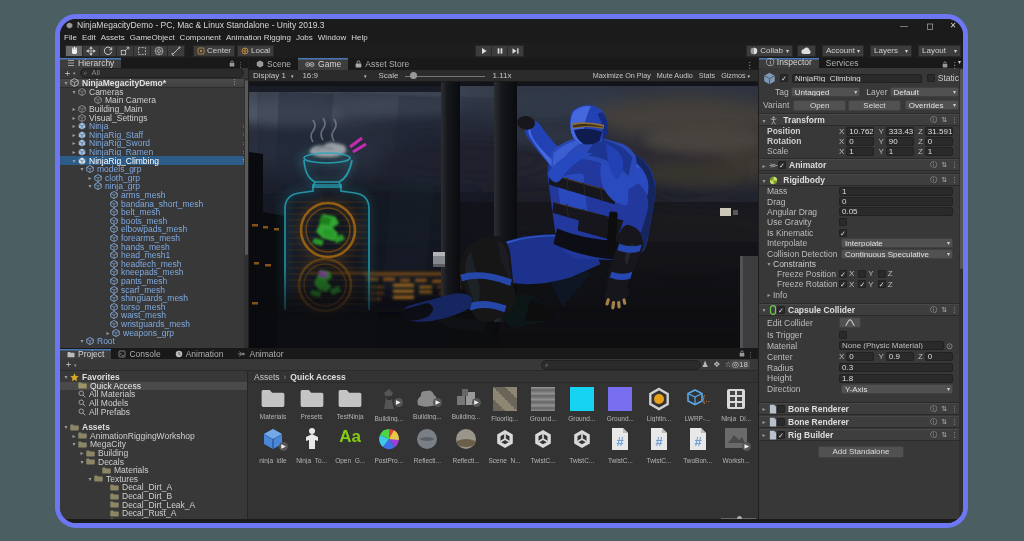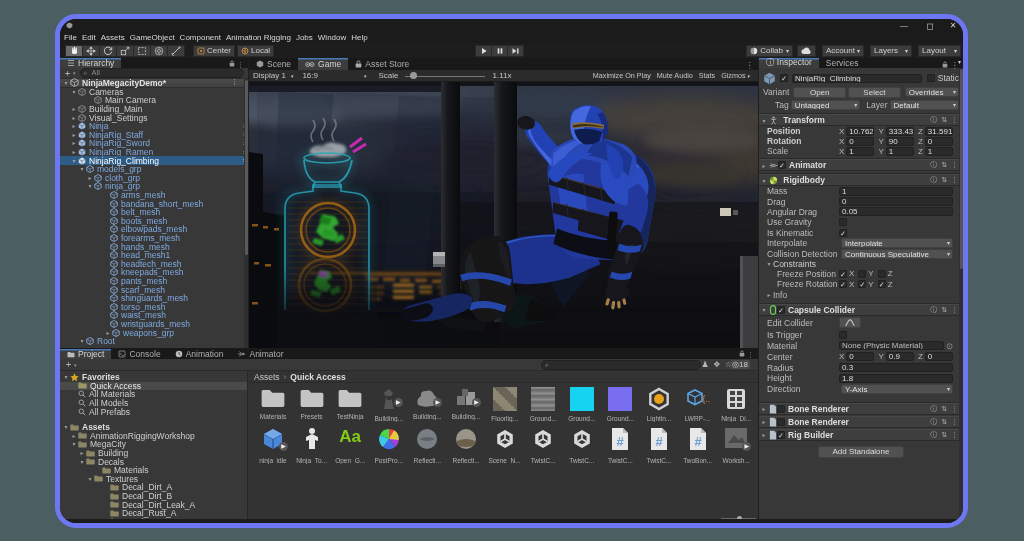--- a/index.html
+++ b/index.html
@@ -71,20 +71,21 @@
 .projtree { width:188px; background:#383838; border-right:1px solid #262626; padding-top:2px;}
 .assets { flex:1; background:#333333; display:flex; flex-direction:column; min-width:0;}
 </style>
 </head>
 <body>
 <div class="window">
   <div class="titlebar">
     <svg width="7" height="7" viewBox="0 0 16 16" style="margin-left:6px;margin-right:4px">
         <path d="M8 1 L14.5 4.5 V11.5 L8 15 L1.5 11.5 V4.5 Z" fill="#999"></path>
       </svg>
+    <span>NinjaMegacityDemo - PC, Mac &amp; Linux Standalone - Unity 2019.3</span>
     <div class="wctl">
         <span>—</span>
         <span style="font-size:9px">◻</span>
         <span style="width:20px">✕</span>
       </div>
   </div>
   <div class="menubar">
     <span style="margin-left:4px">File</span>
       <span>Edit</span>
       <span>Assets</span>
@@ -1108,30 +1109,30 @@
               <path d="M8 1 L14.5 4.5 V11.5 L8 15 L1.5 11.5 V4.5 Z" fill="#7e99b5"></path>
               <path d="M1.5 4.5 L8 8 L14.5 4.5 M8 8 V15" fill="none" stroke="#49586b" stroke-width="1.2"></path>
             </svg>
 <span class="cb" style="margin-left:4px">✓</span>
 <span class="tf" style="flex:1;margin-left:4px;color:#ddd">NinjaRig_Climbing</span>
 <span class="cb off" style="margin-left:5px"></span>
             <span style="margin-left:3px;color:#ccc">Static</span>
             <span class="dda">▾</span>
 </div>
 <div style="display:flex;align-items:center;height:12px;margin-top:1px">
+<span style="margin-left:12px;color:#bbb">Tag</span>
+            <span class="dd">Untagged<span class="dda">▾</span></span>
+<span style="margin-left:6px;color:#bbb">Layer</span>
+            <span class="dd">Default<span class="dda">▾</span></span>
+</div>
+<div style="display:flex;align-items:center;height:12px;margin-top:1px">
 <span style="color:#bbb">Variant</span>
 <span class="btn" style="flex:1.1;margin-left:4px">Open</span>
             <span class="btn" style="flex:1.1;margin-left:2px">Select</span>
 <span class="dd" style="margin-left:4px">Overrides<span class="dda">▾</span></span>
-</div>
-<div style="display:flex;align-items:center;height:12px;margin-top:1px">
-<span style="margin-left:12px;color:#bbb">Tag</span>
-            <span class="dd">Untagged<span class="dda">▾</span></span>
-<span style="margin-left:6px;color:#bbb">Layer</span>
-            <span class="dd">Default<span class="dda">▾</span></span>
 </div>
 </div>
 <div class="ihead" style="height:12px">
           <span class="arr">▾</span>
           <svg width="9" height="9" viewBox="0 0 16 16">
             <circle cx="8" cy="3" r="2" fill="#aaa"></circle>
             <path d="M8 5 V10 M8 7 L3 5 M8 7 L13 5 M8 10 L4.5 15 M8 10 L11.5 15" stroke="#aaa" stroke-width="1.6" fill="none"></path>
           </svg>
           <b style="margin-left:3px;color:#ddd">&nbsp;Transform</b>
           <span class="hicons">ⓘ ⇅ ⋮</span>

